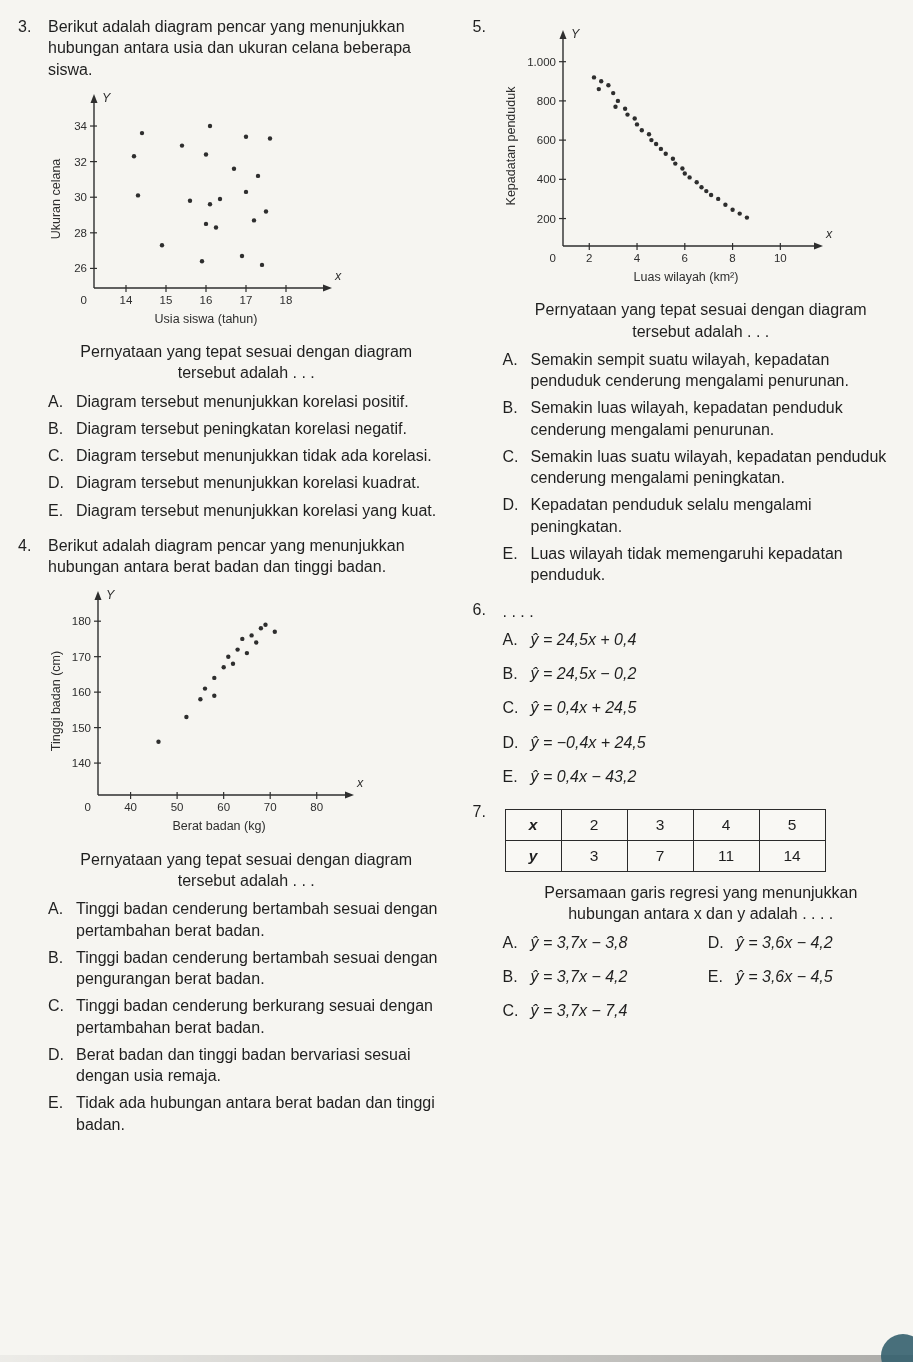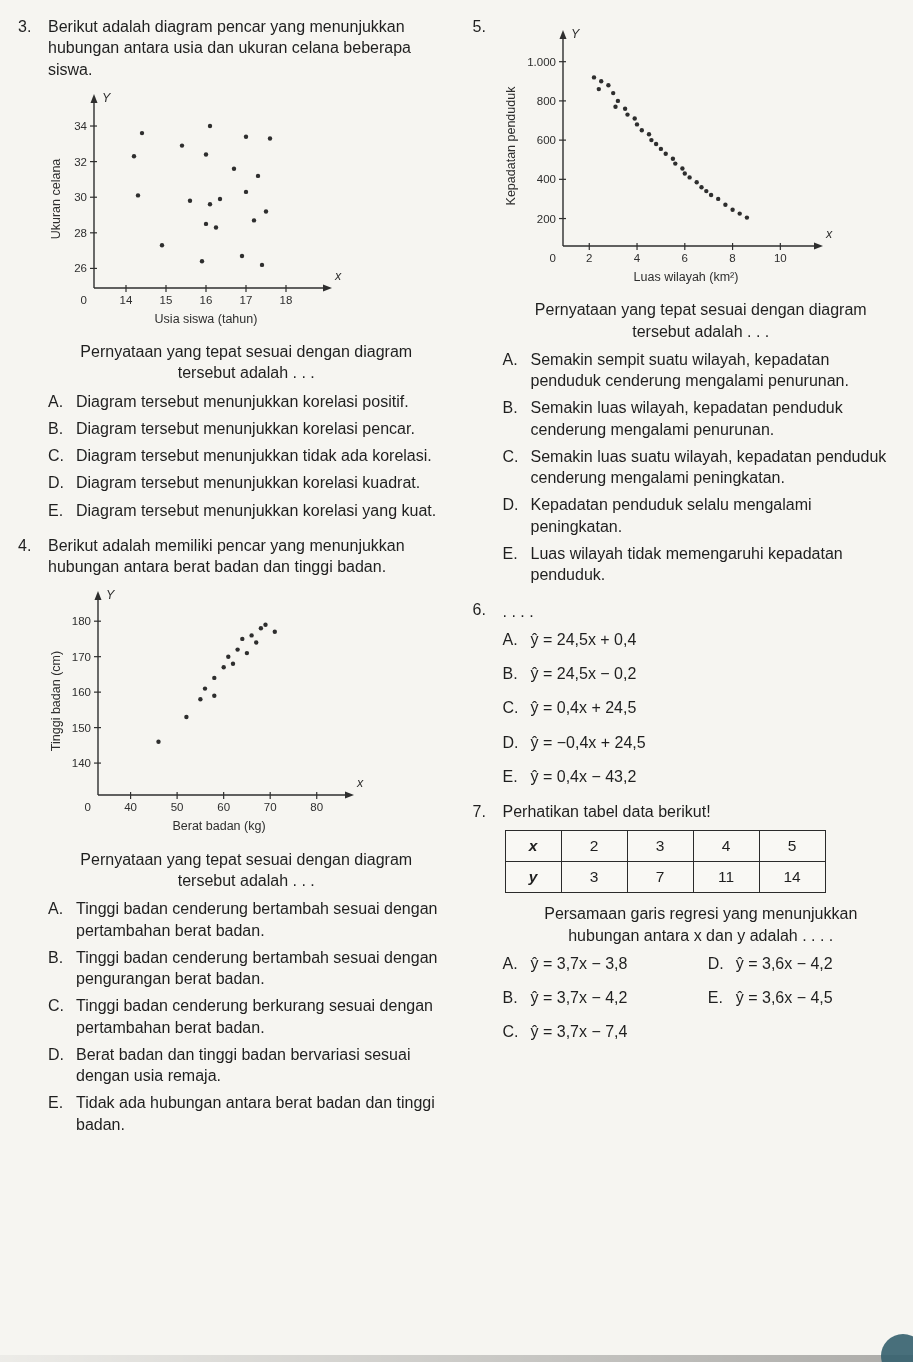--- a/index.html
+++ b/index.html
@@ -15,21 +15,21 @@
   .qnum { flex:0 0 30px; width:30px; }
   .qbody { flex:1; min-width:0; }
   .qtext { margin-bottom:5px; }
   .ellipsis-line { margin:2px 0 6px; }
   .chart { margin:6px 0 8px 0; }
   .prompt { margin:6px 16px 7px;text-align:center; }
   .options { display:flex; flex-direction:column; gap:6px; }
   .option { display:flex; align-items:flex-start; }
   .olet { flex:0 0 28px; width:28px; }
   .otext { flex:1; min-width:0; }
-  .eq { }
+  .eq { font-style:italic; }
   .eq-options { gap:13px; margin-top:4px; }
   .options-2col { display:flex; gap:14px; margin-top:4px; }
   .options-2col .ocol { flex:1 1 0; display:flex; flex-direction:column; gap:13px; }
   .data-table { border-collapse:collapse; margin:8px 0 10px 2px; }
   .data-table td {
     border:1.6px solid #2b2b2b; width:66px; height:31px;
     text-align:center; font-size:15.5px; background:#f9f8f4;
   }
   .data-table td.rowhdr { width:56px; font-style:italic; font-weight:bold; }
   .edge-shadow {
@@ -106,42 +106,42 @@
               <circle cx="214.0" cy="178.9" r="2.2" fill="#2e2e2e"></circle>
             </svg></div>
         <p class="qtext prompt">Pernyataan yang tepat sesuai dengan diagram tersebut adalah . . .</p>
         <div class="options">
           <div class="option">
             <span class="olet">A.</span>
             <span class="otext">Diagram tersebut menunjukkan korelasi positif.</span>
           </div>
           <div class="option">
             <span class="olet">B.</span>
-            <span class="otext">Diagram tersebut menunjukkan korelasi pencar.</span>
+            <span class="otext">Diagram tersebut peningkatan korelasi negatif.</span>
           </div>
           <div class="option">
             <span class="olet">C.</span>
             <span class="otext">Diagram tersebut menunjukkan tidak ada korelasi.</span>
           </div>
           <div class="option">
             <span class="olet">D.</span>
             <span class="otext">Diagram tersebut menunjukkan korelasi kuadrat.</span>
           </div>
           <div class="option">
             <span class="olet">E.</span>
             <span class="otext">Diagram tersebut menunjukkan korelasi yang kuat.</span>
           </div>
         </div>
       </div>
     </section>
 
     <section class="question">
       <div class="qnum">4.</div>
       <div class="qbody">
-        <p class="qtext">Berikut adalah memiliki pencar yang me­nunjukkan hubungan antara berat badan dan tinggi badan.</p>
+        <p class="qtext">Berikut adalah diagram pencar yang me­nunjukkan hubungan antara berat badan dan tinggi badan.</p>
         <div class="chart"><svg xmlns="http://www.w3.org/2000/svg" width="322" height="252" font-family="Liberation Sans, sans-serif">
               <line x1="50" y1="212" x2="50" y2="16" stroke="#2e2e2e" stroke-width="1.4"></line>
               <polygon points="50,8 46.5,17 53.5,17" fill="#2e2e2e"></polygon>
               <line x1="50" y1="212" x2="298" y2="212" stroke="#2e2e2e" stroke-width="1.4"></line>
               <polygon points="306,212 297,208.5 297,215.5" fill="#2e2e2e"></polygon>
               <text x="58" y="16" font-size="12.5" font-style="italic" fill="#2e2e2e">Y</text>
               <text x="312" y="204" font-size="12.5" font-style="italic" text-anchor="middle" fill="#2e2e2e">x</text>
               <text x="43" y="228" font-size="11.5" text-anchor="end" fill="#2e2e2e">0</text>
               <line x1="82.57692307692307" y1="209" x2="82.57692307692307" y2="216" stroke="#2e2e2e" stroke-width="1.2"></line>
               <text x="82.57692307692307" y="228" font-size="11.5" text-anchor="middle" fill="#2e2e2e">40</text>
@@ -328,21 +328,20 @@
             <span class="olet">E.</span>
             <span class="otext eq">ŷ = 0,4x − 43,2</span>
           </div>
         </div>
       </div>
     </section>
 
     <section class="question">
       <div class="qnum">7.</div>
       <div class="qbody">
-        <p class="qtext">Perhatikan tabel data berikut!</p>
 
         <table class="data-table">
           <tbody>
             <tr>
               <td class="rowhdr">x</td>
               <td>2</td>
               <td>3</td>
               <td>4</td>
               <td>5</td>
             </tr>

